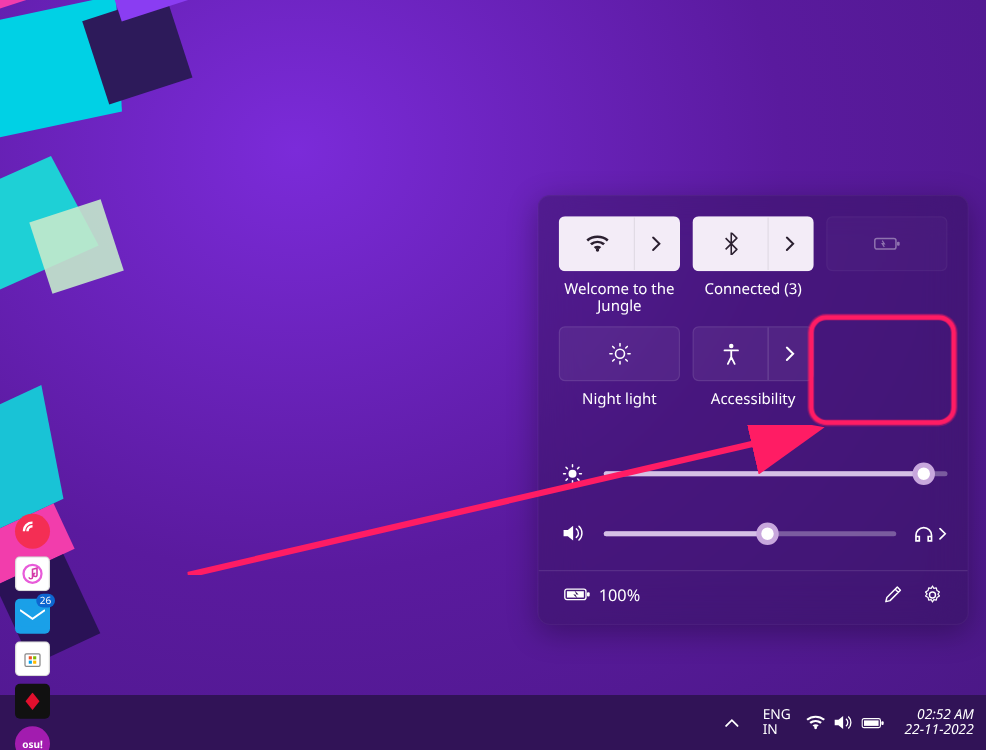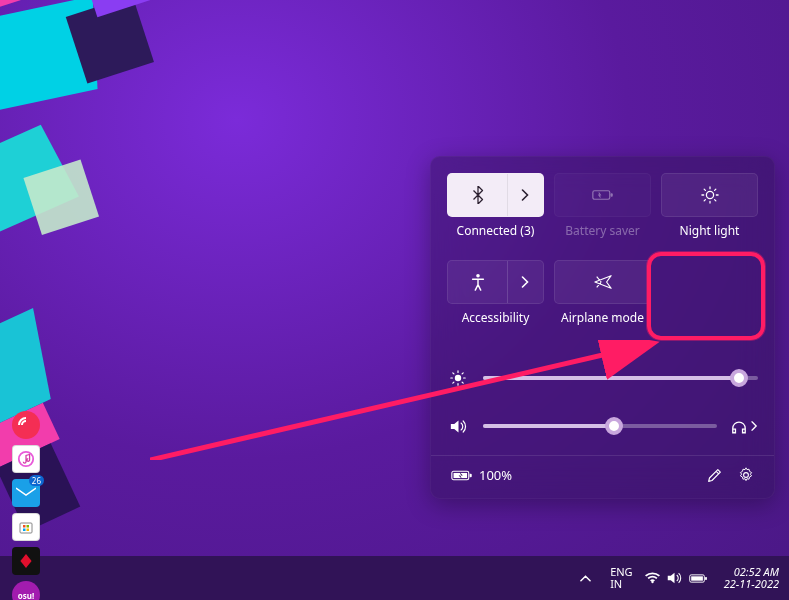--- a/index.html
+++ b/index.html
@@ -97,20 +97,35 @@
 </div>
 <div class="art2">
   <div class="b1"></div>
     <div class="b2"></div>
     <div class="b3"></div>
 </div>
 
 <div class="panel">
   <div class="tiles">
 
+    <div class="tile">
+      <div class="btn active split">
+        <span class="seg-main">
+          <svg width="18" height="14" viewBox="0 0 24 18">
+              <path d="M12 17.5a1.8 1.8 0 100-3.6 1.8 1.8 0 000 3.6zM4 8.5a13 13 0 0116 0l-2 2a10 10 0 00-12 0zM0 4.5a19 19 0 0124 0l-2 2a16 16 0 00-20 0zM8 12.5a7 7 0 018 0l-2 2a4 4 0 00-4 0z" fill="currentColor"></path>
+            </svg>
+        </span>
+        <span class="seg-arrow">
+          <svg width="9" height="12" viewBox="0 0 8 12">
+              <path d="M1 1l5 5-5 5" stroke="currentColor" stroke-width="1.6" fill="none" stroke-linecap="round"></path>
+            </svg>
+        </span>
+      </div>
+      <div class="tile-label">Welcome to the Jungle</div>
+    </div>
 
     <div class="tile">
       <div class="btn active split">
         <span class="seg-main">
           <svg width="12" height="18" viewBox="0 0 12 20">
               <path d="M6 0v20l5-5-5-5 5-5-5-5zM1 5l10 10M1 15L11 5" stroke="currentColor" stroke-width="1.4" fill="none" stroke-linejoin="round"></path>
             </svg>
         </span>
         <span class="seg-arrow">
           <svg width="9" height="12" viewBox="0 0 8 12">
@@ -124,21 +139,20 @@
     <div class="tile">
       <div class="btn dim">
         <span>
           <svg width="22" height="14" viewBox="0 0 26 14">
               <rect x="1" y="2" width="20" height="10" rx="2" stroke="currentColor" fill="none" stroke-width="1.4"></rect>
               <rect x="22" y="5" width="2.5" height="4" rx="1" fill="currentColor"></rect>
               <path d="M8 4l2 3h-2l2 3" stroke="currentColor" fill="none" stroke-width="1.2"></path>
             </svg>
         </span>
       </div>
-      <div class="tile-label" style="opacity:.35">Battery saver</div>
     </div>
 
     <div class="tile">
       <div class="btn">
         <span>
           <svg width="18" height="18" viewBox="0 0 20 20">
               <circle cx="10" cy="10" r="4" stroke="currentColor" fill="none" stroke-width="1.4"></circle>
               <g stroke="currentColor" stroke-width="1.4" stroke-linecap="round">
                 <path d="M10 1v2M10 17v2M1 10h2M17 10h2M3.5 3.5l1.4 1.4M15.1 15.1l1.4 1.4M3.5 16.5l1.4-1.4M15.1 4.9l1.4-1.4"></path>
               </g>
@@ -158,30 +172,20 @@
         </span>
         <span class="seg-arrow" style="border-left-color:rgba(255,255,255,.15)">
           <svg width="9" height="12" viewBox="0 0 8 12">
               <path d="M1 1l5 5-5 5" stroke="currentColor" stroke-width="1.6" fill="none" stroke-linecap="round"></path>
             </svg>
         </span>
       </div>
       <div class="tile-label">Accessibility</div>
     </div>
 
-    <div class="tile">
-      <div class="btn">
-        <span>
-          <svg width="20" height="18" viewBox="0 0 22 20">
-              <path d="M2 10l18-7-5 7 5 7-18-7zm7 0l-5 6m5-6L4 4" stroke="currentColor" stroke-width="1.3" fill="none" stroke-linejoin="round"></path>
-            </svg>
-        </span>
-      </div>
-      <div class="tile-label">Airplane mode</div>
-    </div>
   </div>
 
   <div class="slider-row" style="margin-top:22px">
     <span class="sicon">
       <svg width="16" height="16" viewBox="0 0 20 20">
           <circle cx="10" cy="10" r="4" fill="currentColor"></circle>
           <g stroke="currentColor" stroke-width="1.5" stroke-linecap="round">
             <path d="M10 1v2M10 17v2M1 10h2M17 10h2M3.5 3.5l1.4 1.4M15.1 15.1l1.4 1.4M3.5 16.5l1.4-1.4M15.1 4.9l1.4-1.4"></path>
           </g>
         </svg>

